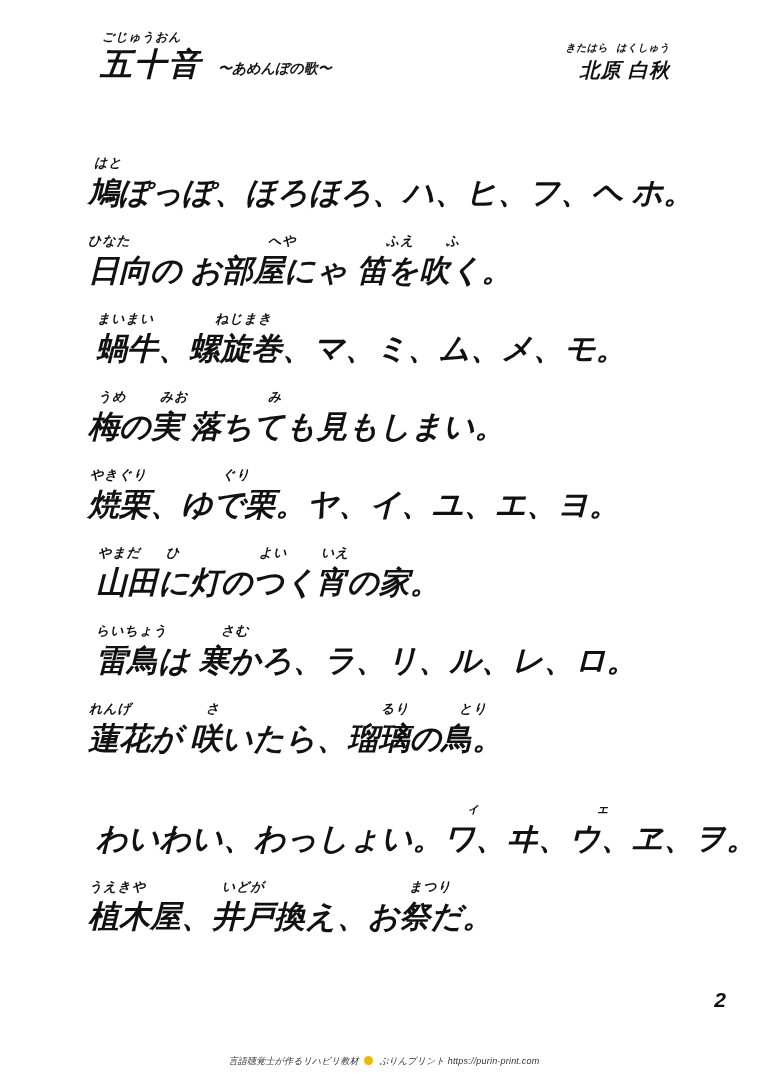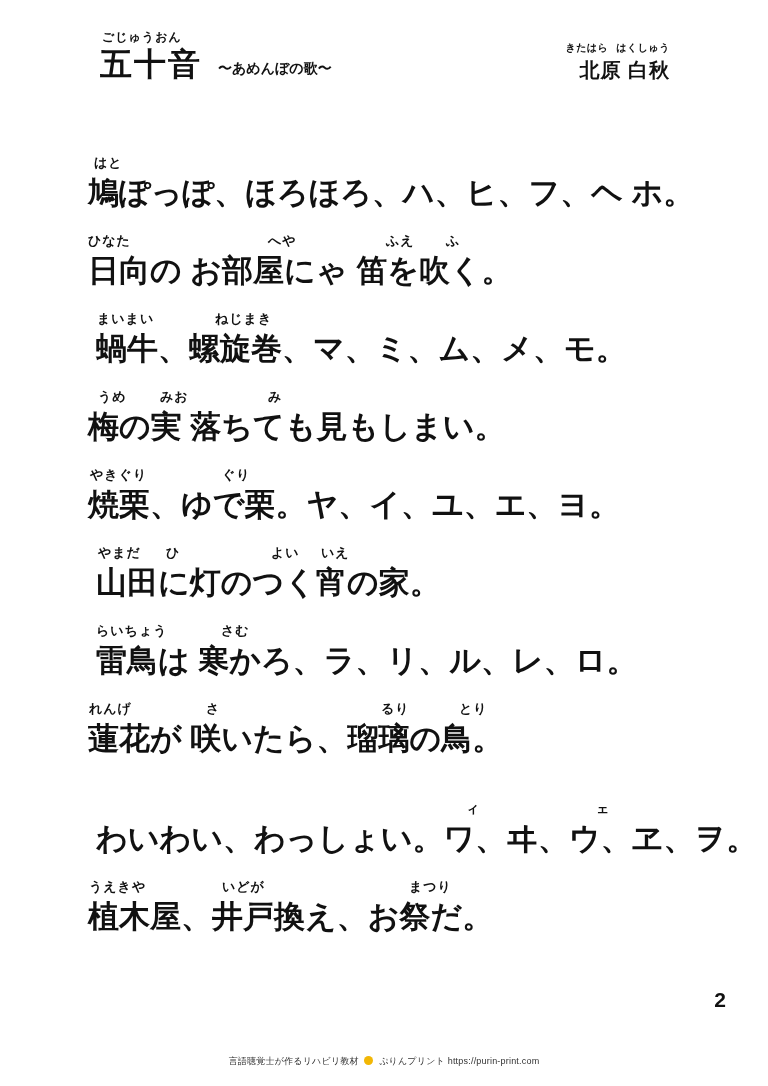--- a/index.html
+++ b/index.html
@@ -14,20 +14,21 @@
     color: #111111;
     position: relative;
     overflow: hidden;
   }
 
   .page {
     position: relative;
     width: 768px;
     height: 1086px;
     box-sizing: border-box;
+    font-style: italic;
   }
 
   
   .header {
     position: absolute;
     left: 0;
     top: 48px;
     width: 768px;
     height: 60px;
   }
@@ -210,21 +211,21 @@
         <div class="line-text">梅の実 落ちても見もしまい。</div>
       </div>
       <div class="line">
         <span class="ruby" style="left: 90px; top: 16px;">やきぐり</span>
         <span class="ruby" style="left: 222px; top: 16px;">ぐり</span>
         <div class="line-text">焼栗、ゆで栗。ヤ、イ、ユ、エ、ヨ。</div>
       </div>
       <div class="line indent">
         <span class="ruby" style="left: 98px; top: 16px;">やまだ</span>
         <span class="ruby" style="left: 166px; top: 16px;">ひ</span>
-        <span class="ruby" style="left: 259px; top: 16px; margin-left: 12px;">よい</span>
+        <span class="ruby" style="left: 259px; top: 16px;">よい</span>
         <span class="ruby" style="left: 321px; top: 16px;">いえ</span>
         <div class="line-text">山田に灯のつく宵の家。</div>
       </div>
       <div class="line indent">
         <span class="ruby" style="left: 96px; top: 16px;">らいちょう</span>
         <span class="ruby" style="left: 221px; top: 16px;">さむ</span>
         <div class="line-text">雷鳥は 寒かろ、ラ、リ、ル、レ、ロ。</div>
       </div>
       <div class="line">
         <span class="ruby" style="left: 89px; top: 16px;">れんげ</span>

